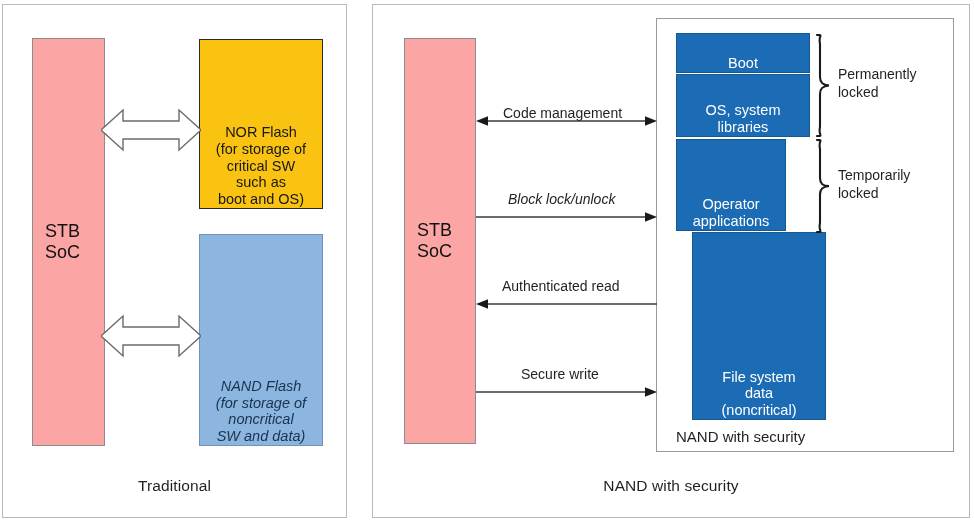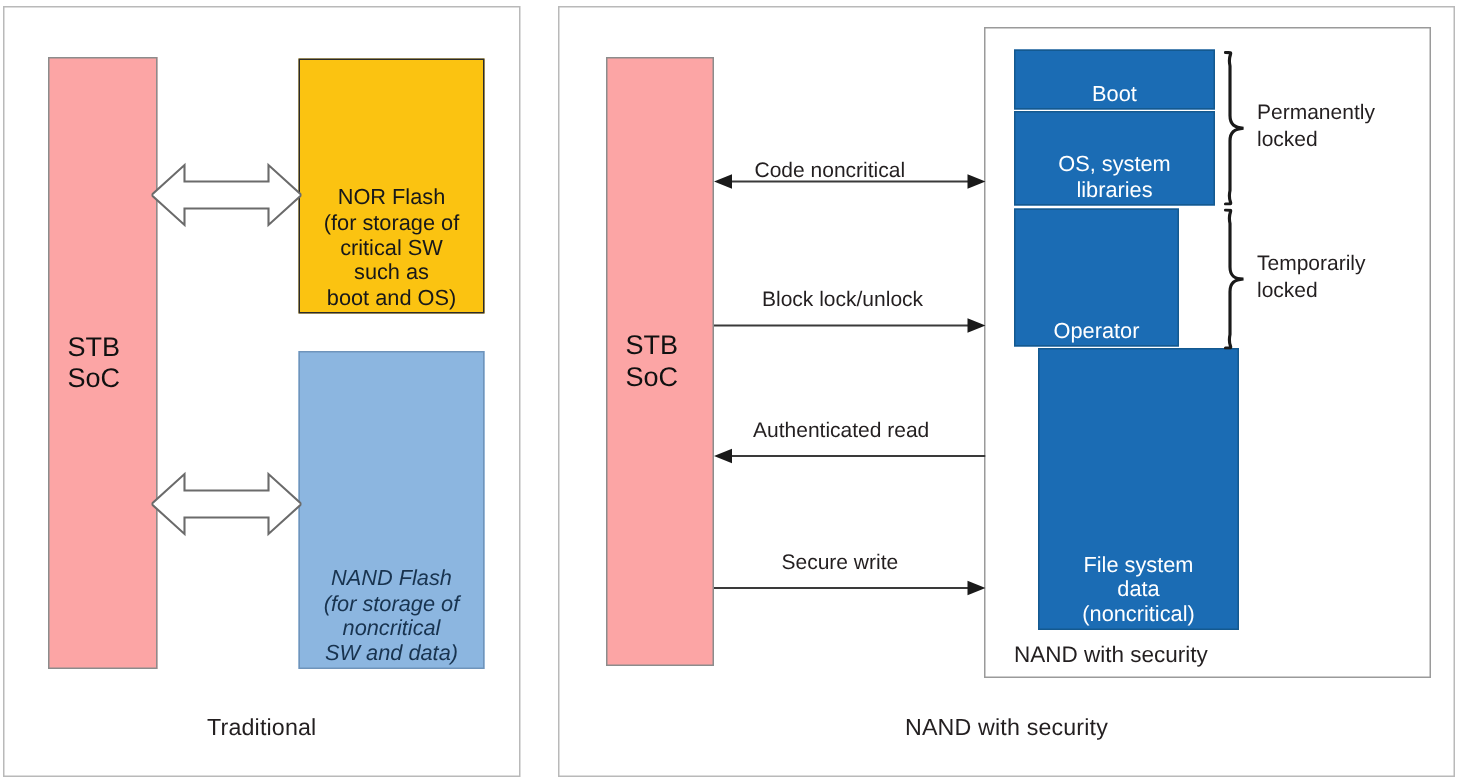--- a/index.html
+++ b/index.html
@@ -198,20 +198,21 @@
   <div class="block darkblue" style="left:676px; top:74px; width:134px; height:63px;">
     <div class="lines">
       <div>OS, system</div>
       <div>libraries</div>
     </div>
   </div>
 
   <div class="block darkblue" style="left:676px; top:139px; width:110px; height:92px;">
     <div class="lines">
       <div>Operator</div>
+      <div>applications</div>
     </div>
   </div>
 
   <div class="block darkblue" style="left:676px; top:232px; width:134px; height:188px;margin-left:16px;">
     <div class="lines">
       <div>File system</div>
       <div>data</div>
       <div>(noncritical)</div>
     </div>
   </div>
@@ -231,30 +232,30 @@
     <svg width="18" height="94" viewBox="0 0 18 94">
       <path d="M3 1 C 10 1, 4 1, 6 10 L 6 39 C 6 45, 9 47, 15 47
                C 9 47.5, 6 49.5, 6 55.5 L 6 84 C 4 93, 10 93, 3 93" fill="none" stroke="#1a1a1a" stroke-width="2.1" stroke-linecap="round"></path>
     </svg>
   </div>
   <div class="brace-label" style="left:838px; top:167px;">
     <div>Temporarily</div>
     <div>locked</div>
   </div>
 
-  <div class="arrow-label" style="left:503px; top:105px;">Code noncritical</div>
+  <div class="arrow-label" style="left:503px; top:105px;">Code management</div>
   <div class="thin-arrow" style="left:476px; top:114px;">
     <svg width="181" height="14" viewBox="0 0 181 14">
       <line x1="8" y1="7" x2="173" y2="7" stroke="#3a3a3a" stroke-width="1.3"></line>
       <polygon points="0,7 12,2.2 12,11.8" fill="#1a1a1a"></polygon>
       <polygon points="181,7 169,2.2 169,11.8" fill="#1a1a1a"></polygon>
     </svg>
   </div>
 
-  <div class="arrow-label" style="left:508px; top:191px;">Block lock/unlock</div>
+  <div class="arrow-label" style="left:508px; top:191px;font-style:italic;">Block lock/unlock</div>
   <div class="thin-arrow" style="left:476px; top:210px;">
     <svg width="181" height="14" viewBox="0 0 181 14">
       <line x1="0" y1="7" x2="173" y2="7" stroke="#3a3a3a" stroke-width="1.3"></line>
       <polygon points="181,7 169,2.2 169,11.8" fill="#1a1a1a"></polygon>
     </svg>
   </div>
 
   <div class="arrow-label" style="left:502px; top:278px;">Authenticated read</div>
   <div class="thin-arrow" style="left:476px; top:297px;">
     <svg width="181" height="14" viewBox="0 0 181 14">

